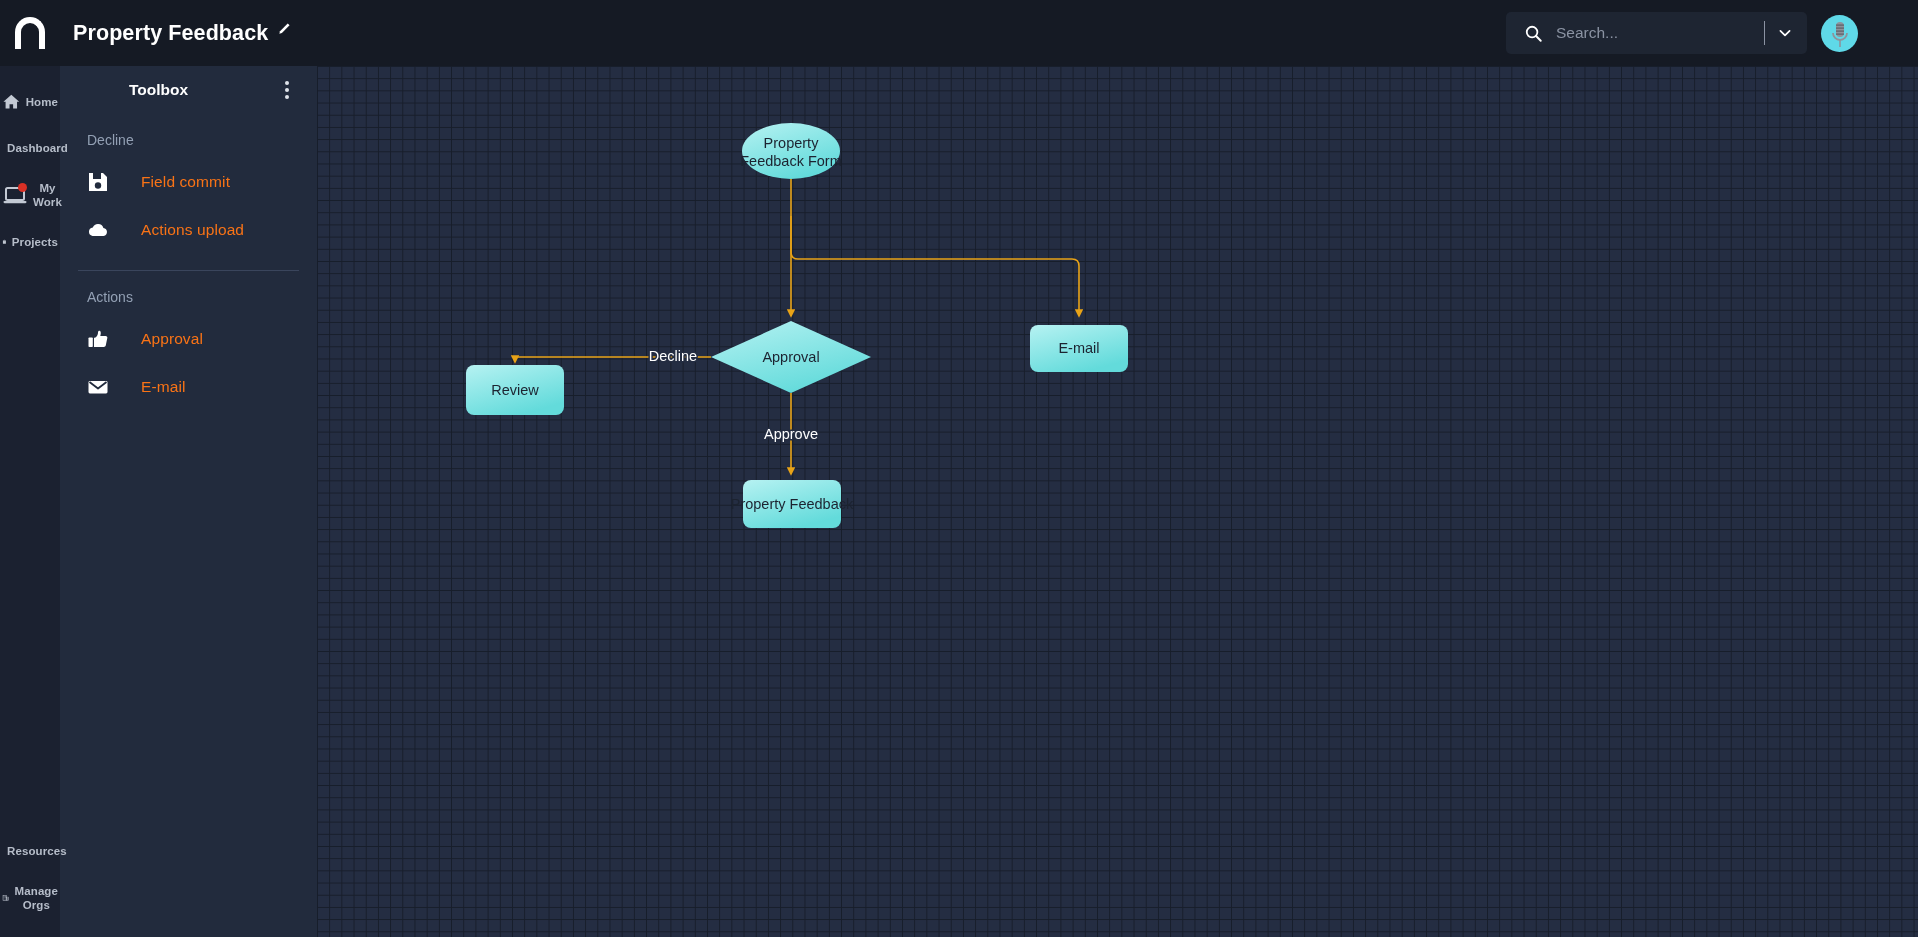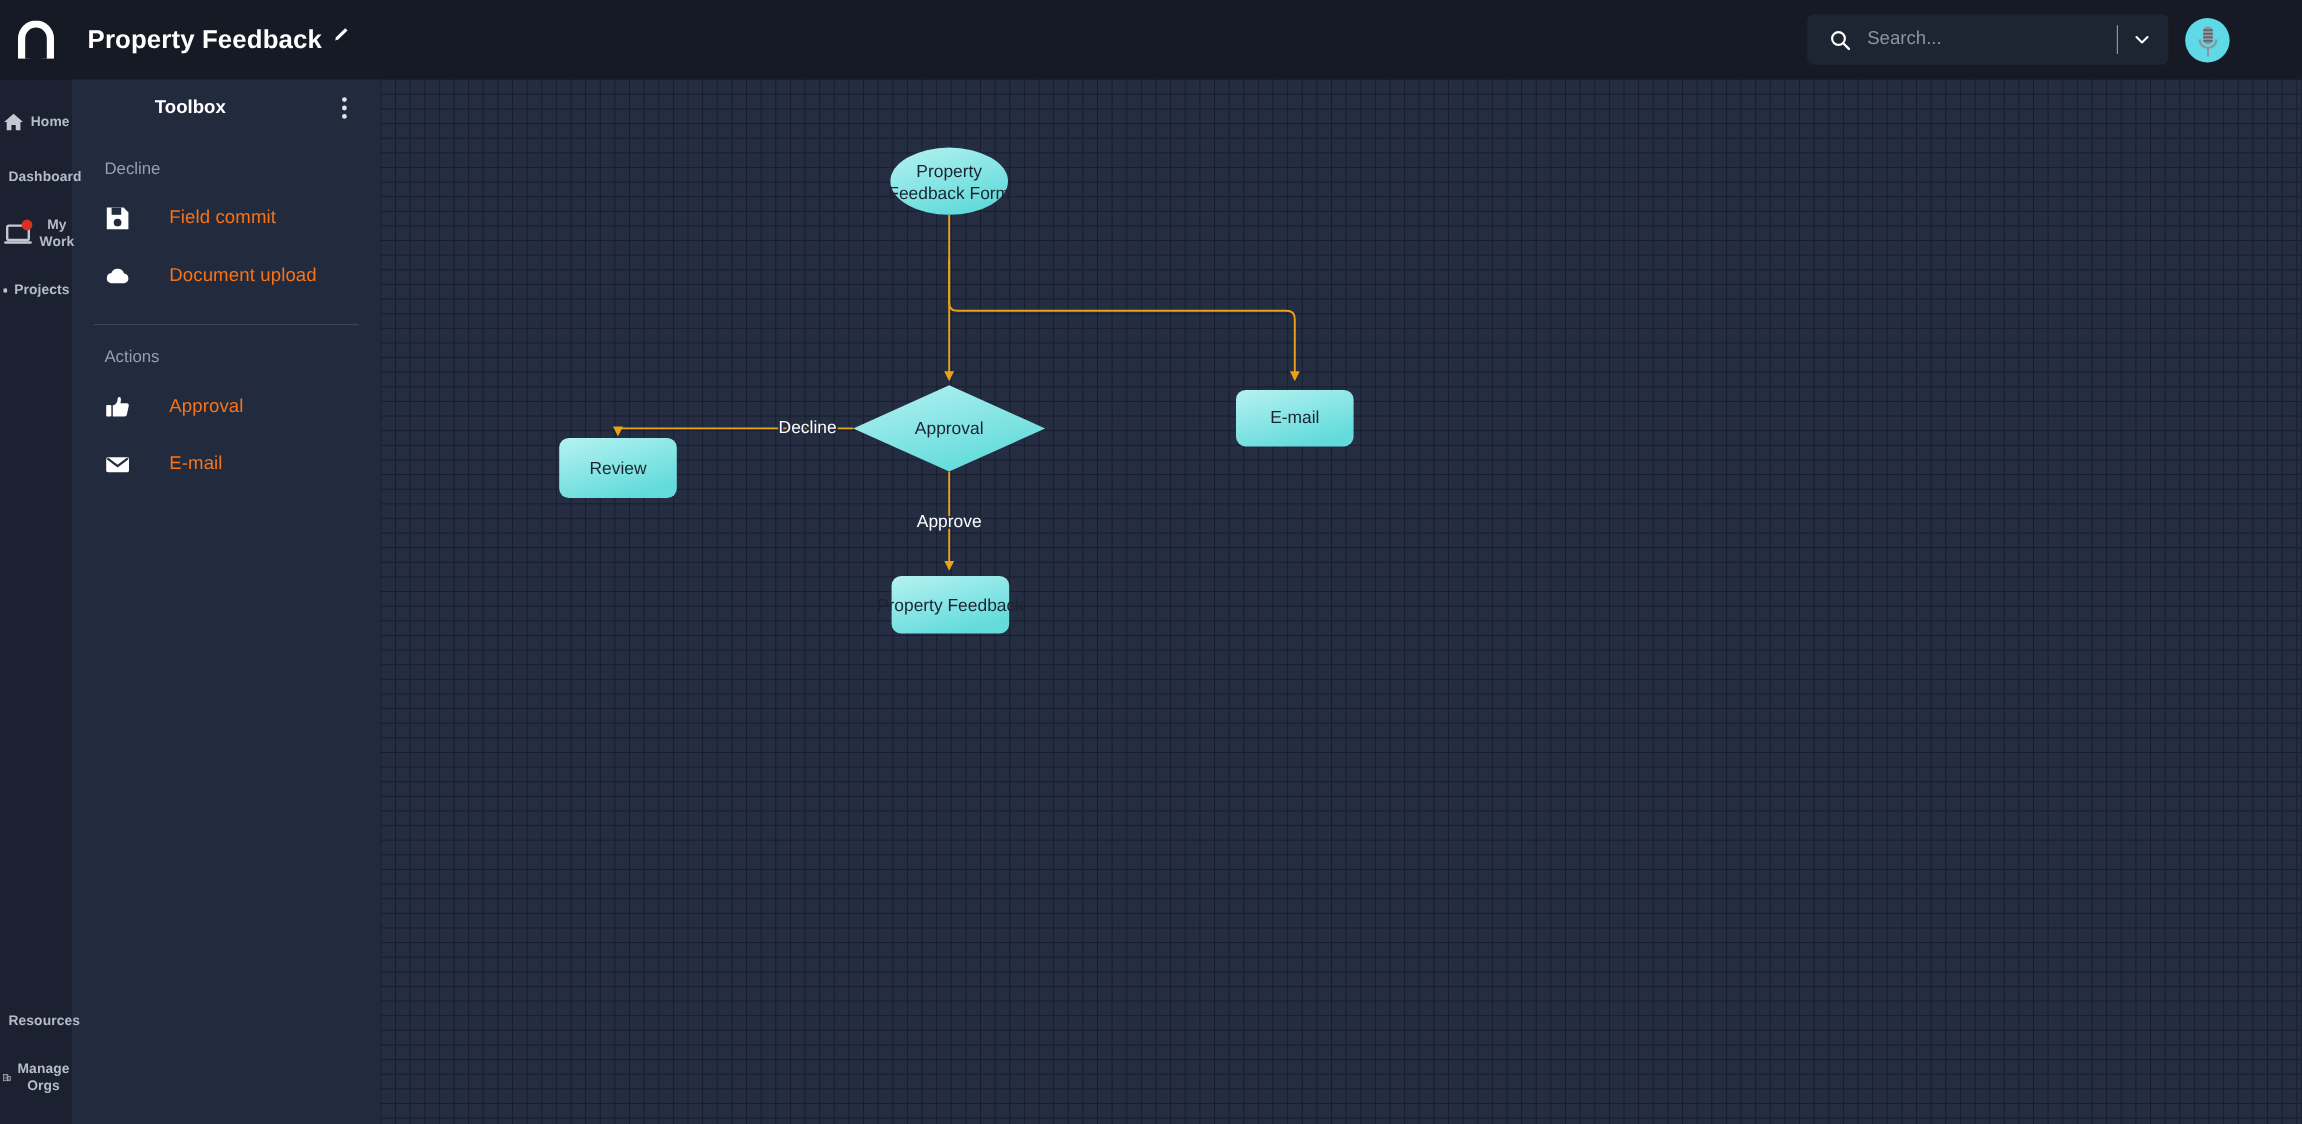--- a/index.html
+++ b/index.html
@@ -256,21 +256,21 @@
       <div class="tb-text">Field commit</div>
     </div>
 
 
     <div class="tb-item">
       <svg class="tb-icon" viewBox="0 0 22 22">
         <path d="M5.5 17 A4.3 4.3 0 0 1 5.8 8.5 A5.6 5.6 0 0 1 16.4 8.9 A4.1 4.1 0 0 1 16.6 17 Z" fill="#ffffff"></path>
         <path d="M11 6.5 L14.8 11 H7.2 Z" fill="#ffffff"></path>
         <rect x="9.4" y="10" width="3.2" height="5.5" fill="#ffffff"></rect>
       </svg>
-      <div class="tb-text">Document upload</div>
+      <div class="tb-text">Actions upload</div>
     </div>
 
 
     <div class="tb-divider"></div>
 
     <div class="tb-section-label">Actions</div>
 
     <div class="tb-item">
       <svg class="tb-icon" viewBox="0 0 22 22">
         <rect x="1.5" y="9.5" width="4.3" height="9.5" rx="0.8" fill="#ffffff"></rect>

